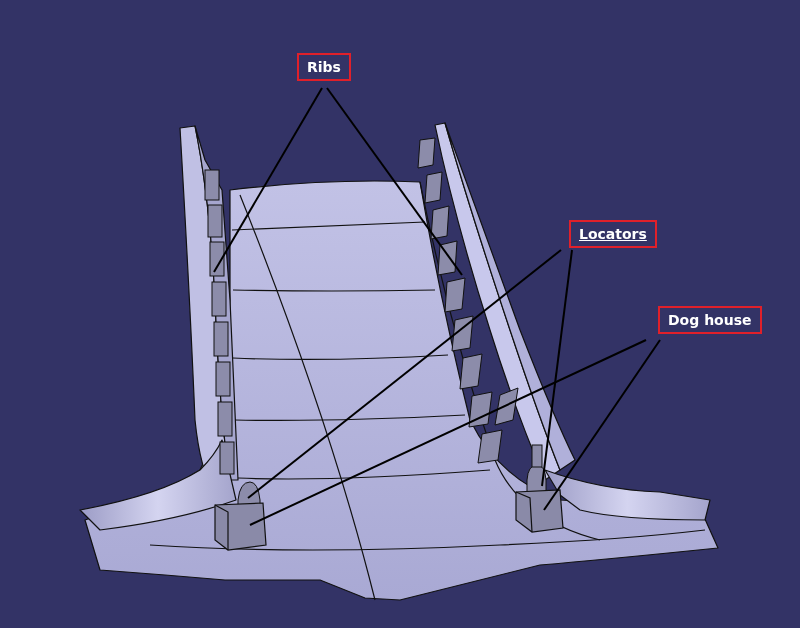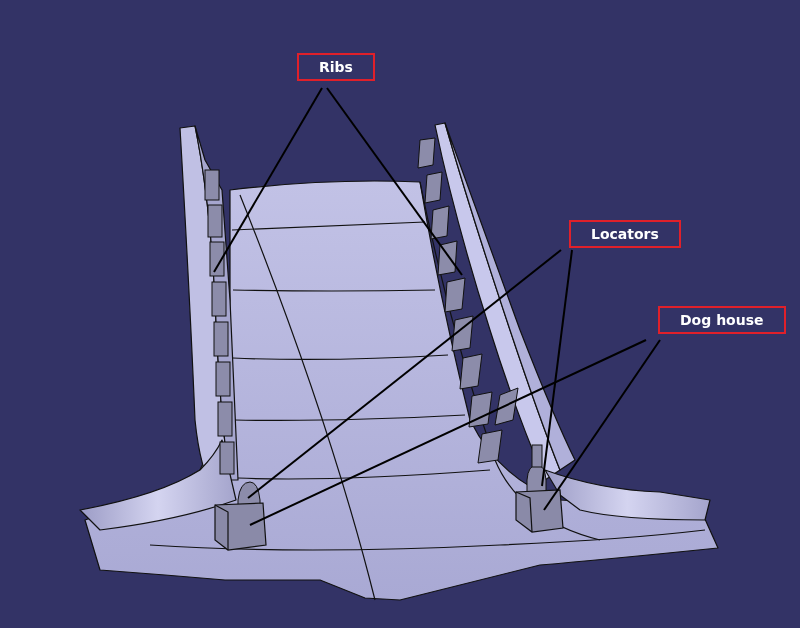--- a/index.html
+++ b/index.html
@@ -5,21 +5,21 @@
   html, body { margin: 0; padding: 0; }
   body { width: 800px; height: 628px; background: #333366; overflow: hidden; position: relative; font-family: "DejaVu Sans", sans-serif; }
   #scene { position: absolute; left: 0; top: 0; width: 800px; height: 628px; }
   .callout {
     position: absolute;
     border: 2px solid #e0202a;
     color: #ffffff;
     font-weight: bold;
     font-size: 14px;
     line-height: 20px;
-    padding: 2px 20px;
+    padding: 2px 8px;
     background: transparent;
     white-space: nowrap;
   }
 </style>
 </head>
 <body>
 
 <svg id="scene" viewBox="0 0 800 628" xmlns="http://www.w3.org/2000/svg">
   <defs>
     <linearGradient id="floorGrad" x1="0" y1="0" x2="0" y2="1">
@@ -100,14 +100,14 @@
     <line x1="322" y1="88" x2="214" y2="272"></line>
     <line x1="327" y1="88" x2="462" y2="275"></line>
     <line x1="561" y1="250" x2="248" y2="498"></line>
     <line x1="572" y1="250" x2="542" y2="486"></line>
     <line x1="646" y1="340" x2="250" y2="525"></line>
     <line x1="660" y1="340" x2="544" y2="510"></line>
   </g>
 </svg>
 
 <div class="callout" style="left:297px; top:53px;">Ribs</div>
-<div class="callout" style="left:569px; top:220px;">Locators</div>
+<div class="callout" style="left:569px; top:220px;text-decoration:underline;">Locators</div>
 <div class="callout" style="left:658px; top:306px;">Dog house</div>
 
 </body></html>

